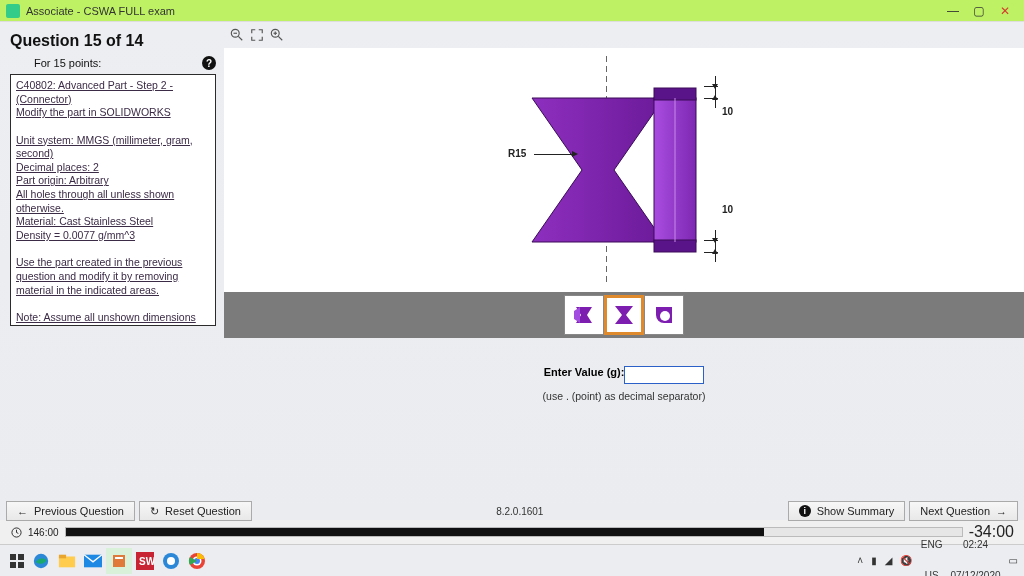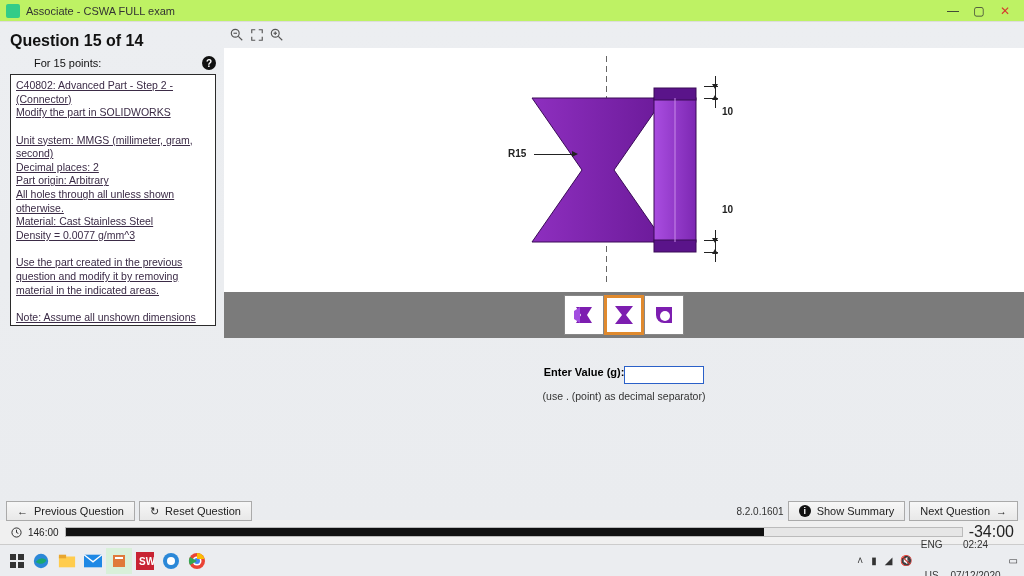--- a/index.html
+++ b/index.html
@@ -29,21 +29,21 @@
     .thumbbar { height:46px; background:#7b7b7b; display:flex;align-items:center;justify-content:center; gap:0;}
     .thumb { width:40px;height:40px;background:#fff;border:1px solid #888;display:flex;align-items:center;justify-content:center;}
     .thumb.active { border:3px solid #e08a2e;}
     .entryarea { flex:1; display:flex; flex-direction:column; align-items:center; padding-top:28px; gap:6px;}
     .entryrow { display:flex; align-items:flex-start; gap:0;}
     .entryrow label { font-weight:700; font-size:11px;}
     .entryrow input { width:80px;height:18px;border:1px solid #2a60c8;outline:none;padding:1px 3px;font-size:11px;}
     .hint { font-size:10.5px; color:#333;}
     .navbar { display:flex; align-items:center; padding:4px 6px 0 6px; gap:4px; height:22px; position:relative; top:-22px;}
     .btn { height:20px; background:linear-gradient(#f7f7f7,#e8e8e8); border:1px solid #aaa; font-size:11px; display:flex;align-items:center; padding:0 10px; gap:6px; cursor:pointer; color:#222;}
-    .spacer { flex:1; text-align:right; font-size:10px; color:#333;}
+    .spacer { flex:1; text-align:center; font-size:10px; color:#333;}
     .progressrow { display:flex; align-items:center; padding:2px 10px 4px 10px; gap:6px; height:18px; position:relative; top:-18px;text-align:right;}
     .clockicon { width:12px;height:12px;display:flex;align-items:center;justify-content:center;}
     .elapsed { font-size:10px; color:#222;}
     .pbar { flex:1; height:10px; background:#e6e6e6; border:1px solid #bbb; position:relative;}
     .pbar .fill { position:absolute;left:0;top:0;bottom:0; width:78%; background:#111;}
     .remaining { font-size:16px; color:#222;}
     .taskbar { position:absolute; bottom:0; left:0; right:0; height:32px; background:#ebedf0; display:flex; align-items:center; padding:0 6px; border-top:1px solid #ccc;}
     .taskbar .start { width:22px;height:22px;display:flex;align-items:center;justify-content:center;}
     .taskbar .tbicon { width:26px;height:26px;display:flex;align-items:center;justify-content:center;}
     .tray { margin-left:auto; display:flex; align-items:center; gap:8px; font-size:10px; color:#333;}

